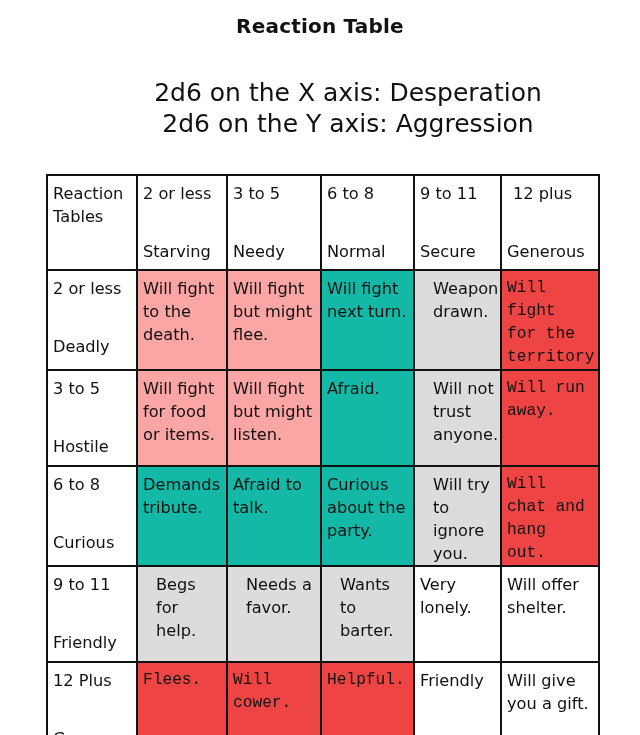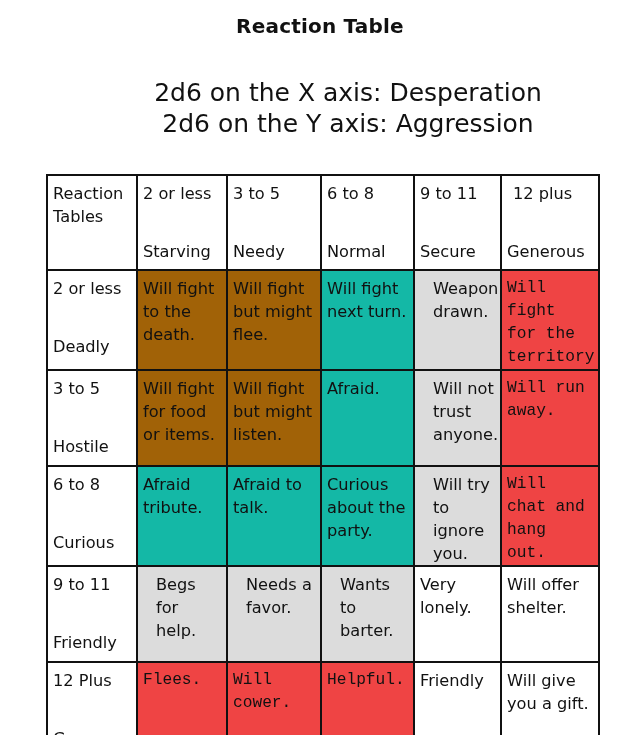--- a/index.html
+++ b/index.html
@@ -7,21 +7,21 @@
   .title { position: absolute; top: 14px; left: 0; width: 640px; text-align: center; font-weight: bold; font-size: 20px; letter-spacing: 0.2px; }
   .subtitle { position: absolute; top: 77px; left: 0; width: 640px; text-align: center; font-size: 25px; line-height: 31px; padding-left: 28px; }
   table { position: absolute; left: 46px; top: 174px; border-collapse: collapse; table-layout: fixed; width: 552px; }
   td { border: 2.5px solid #111; vertical-align: top; padding: 6px 4px 0 5px; font-size: 16.2px; line-height: 23px; overflow: hidden; }
   td .lbl1 { display: block; }
   td .lbl2 { display: block; margin-top: 12px; }
   .hdr td { height: 87px; }
   .row td { height: 88px; }
   .row.last td { height: 83px; }
   .gap { display: block; height: 23px; }
-  .c-dark { background: #a16207; }
+  .c-dark { background: #fca5a5; }
   .c-mid { background: #14b8a6; }
   .c-light { background: #dcdcdc; padding-left: 18px; }
   .c-lighter { background: #ef4444; font-family: Liberation Mono, monospace; }
   .c-white { background: #ffffff; }
 </style>
 </head>
 <body>
 
 <div class="title">Reaction Table</div>
 <div class="subtitle">
@@ -96,21 +96,21 @@
     <td class="c-light">Will not trust anyone.</td>
     <td class="c-lighter">Will run away.</td>
   </tr>
 
   <tr class="row">
     <td class="c-white">
       <span class="lbl1">6 to 8</span>
           <span class="gap"></span>
       <span class="lbl2">Curious</span>
     </td>
-    <td class="c-mid">Afraid tribute.</td>
+    <td class="c-mid">Demands tribute.</td>
     <td class="c-mid">Afraid to talk.</td>
     <td class="c-mid">Curious about the party.</td>
     <td class="c-light">Will try to ignore you.</td>
     <td class="c-lighter">Will chat and hang out.</td>
   </tr>
 
   <tr class="row">
     <td class="c-white">
       <span class="lbl1">9 to 11</span>
           <span class="gap"></span>

